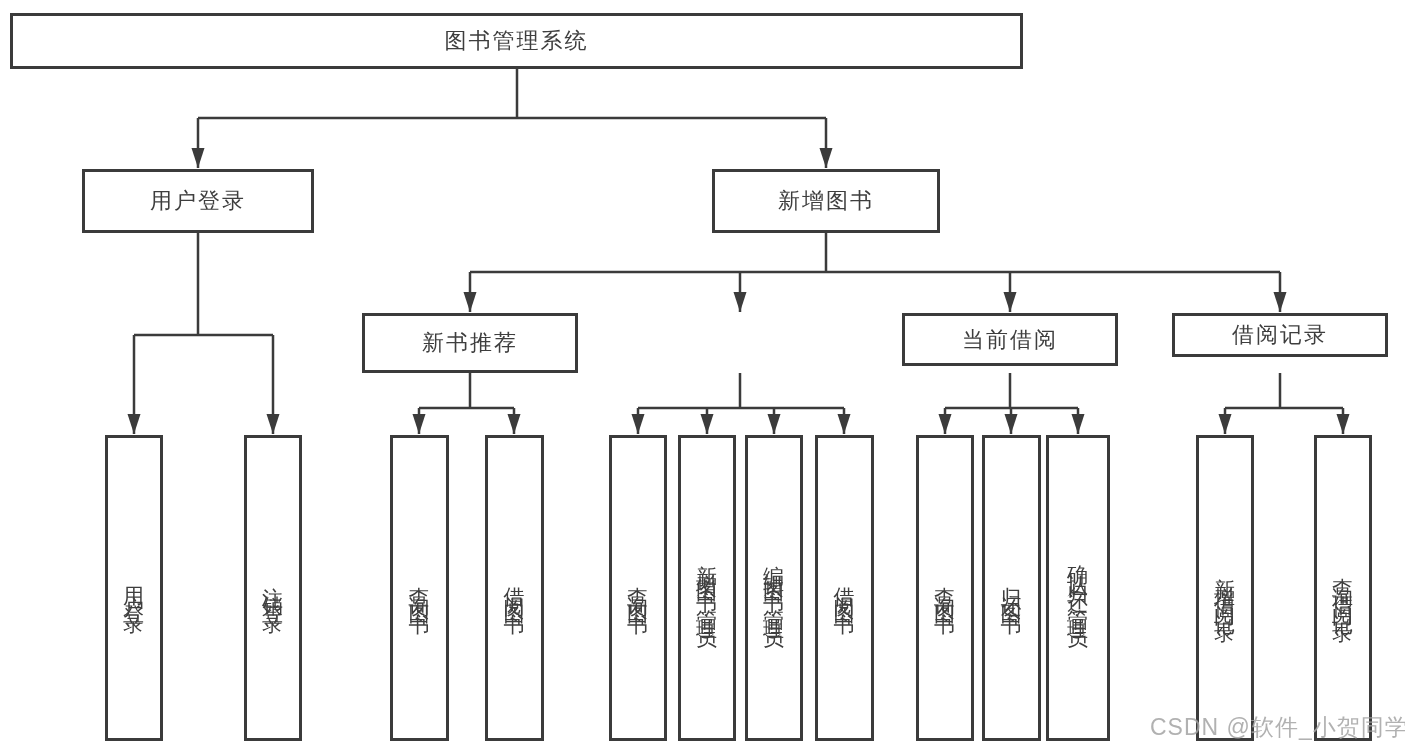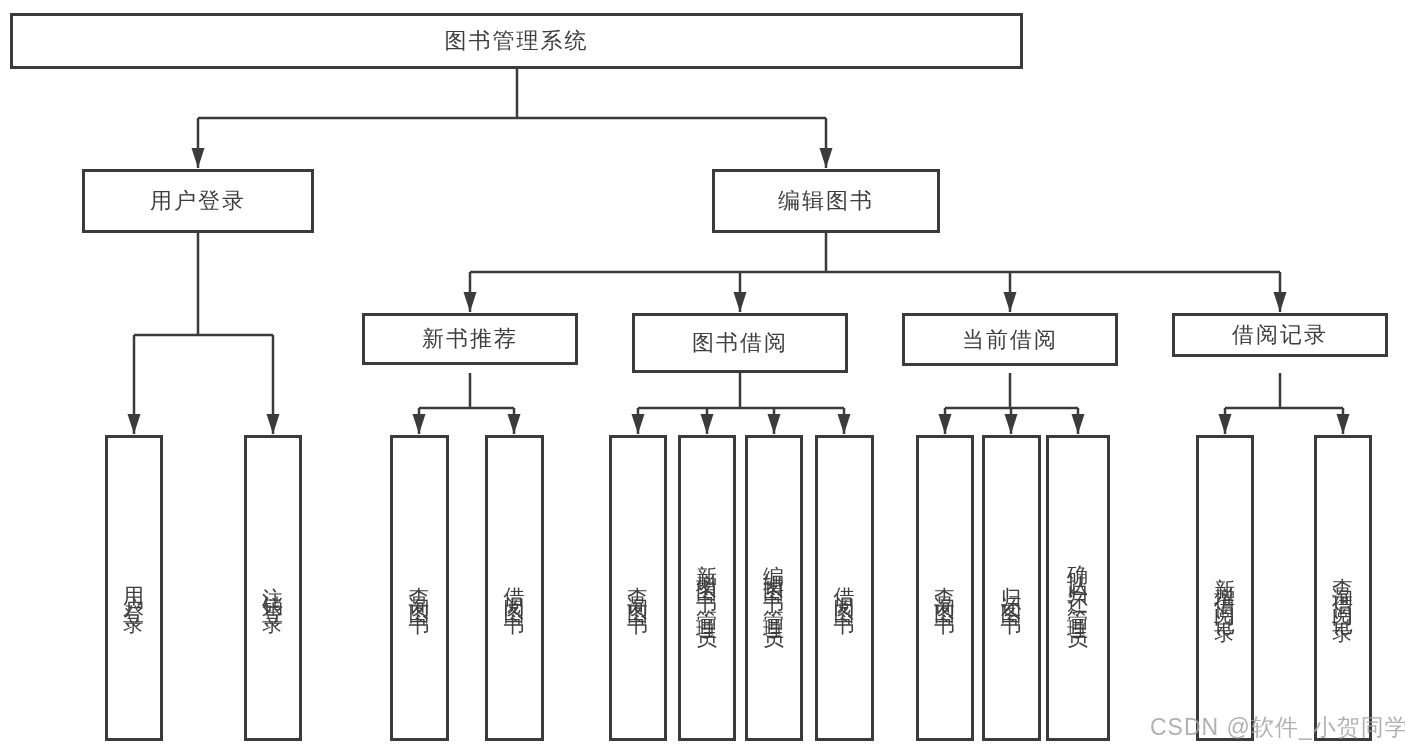--- a/index.html
+++ b/index.html
@@ -90,28 +90,25 @@
   </svg>
 
   <div class="node" style="left:10px;top:13px;width:1013px;height:56px">
     <span class="h-label">图书管理系统</span>
   </div>
 
   <div class="node" style="left:82px;top:169px;width:232px;height:64px">
     <span class="h-label">用户登录</span>
   </div>
   <div class="node" style="left:712px;top:169px;width:228px;height:64px">
-    <span class="h-label">编辑图书</span>
+    <span class="h-label">新增图书</span>
   </div>
 
-  <div class="node" style="left:362px;top:313px;width:216px;height:52px">
+  <div class="node" style="left:362px;top:313px;width:216px;height:60px">
     <span class="h-label">新书推荐</span>
-  </div>
-  <div class="node" style="left:632px;top:313px;width:216px;height:60px">
-    <span class="h-label">图书借阅</span>
   </div>
   <div class="node" style="left:902px;top:313px;width:216px;height:53px">
     <span class="h-label">当前借阅</span>
   </div>
   <div class="node" style="left:1172px;top:313px;width:216px;height:44px">
     <span class="h-label">借阅记录</span>
   </div>
 
   <div class="node" style="left:105px;top:435px;width:58px;height:306px">
     <span class="v-label">用户登录</span>

